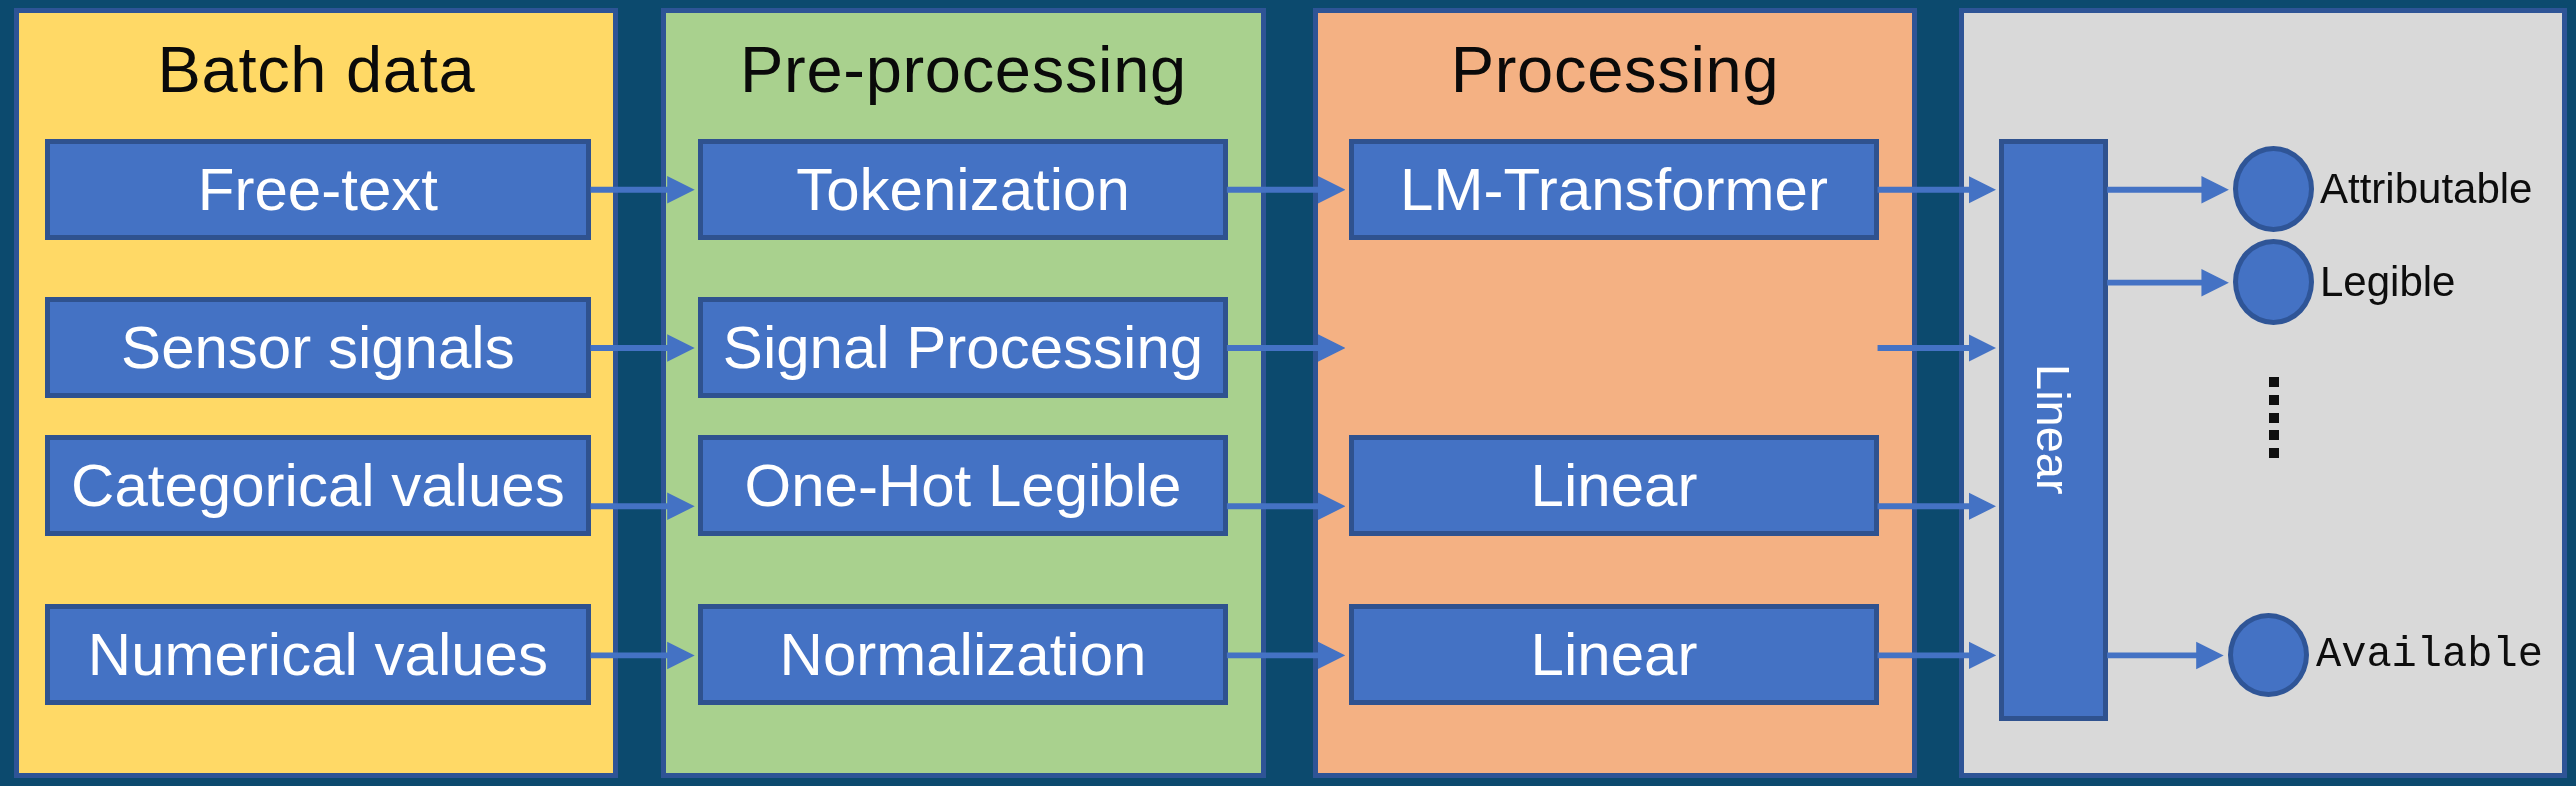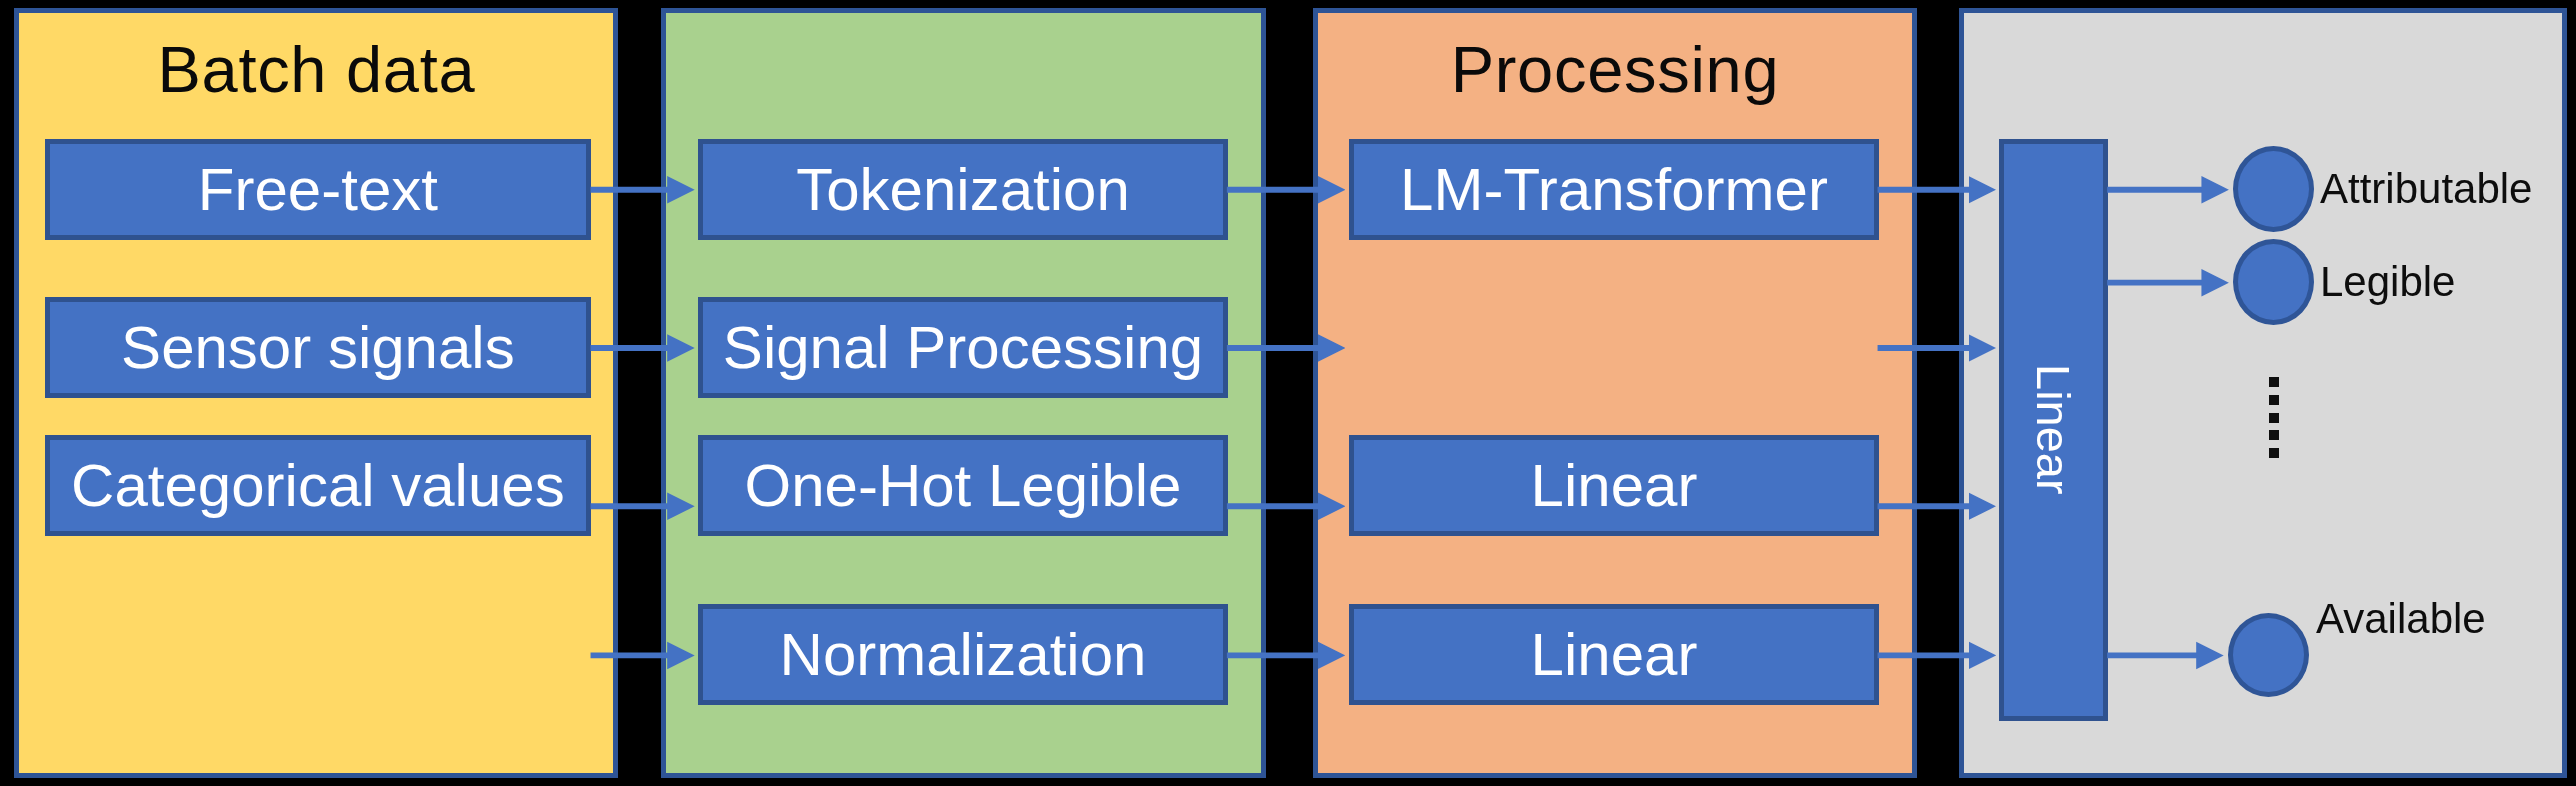--- a/index.html
+++ b/index.html
@@ -5,21 +5,21 @@
   html, body {
     margin: 0;
     padding: 0;
     background: #ffffff;
     font-family: "Liberation Sans", "DejaVu Sans", sans-serif;
   }
   .canvas {
     position: relative;
     width: 2576px;
     height: 787px;
-    background: #000000;
+    background: #0c4a6e;
     overflow: hidden;
   }
   .panel {
     position: absolute;
     top: 7.8px;
     height: 770px;
     border: 5.9px solid #2E5496;
     box-sizing: border-box;
   }
   .panel-title {
@@ -85,21 +85,21 @@
     align-items: center;
     font-size: 42px;
     color: #0d0d0d;
     white-space: nowrap;
   }
   .circle-1 { left: 269px; top: 133px; }
   .label-1  { left: 356px; top: 133px; height: 86px; }
   .circle-2 { left: 269px; top: 226px; }
   .label-2  { left: 356px; top: 226px; height: 86px; }
   .circle-3 { left: 264px; top: 600px; height: 84px; }
-  .label-3  { left: 352px; top: 564px; height: 84px; }
+  .label-3  { left: 352px; top: 600px; height: 84px; font-family: Liberation Mono, monospace; }
   .ellipsis-dot {
     position: absolute;
     left: 305px;
     width: 9.8px;
     height: 9.8px;
     background: #0f0f0f;
   }
   .dot-0 { top: 364px; }
   .dot-1 { top: 382px; }
   .dot-2 { top: 400px; }
@@ -118,23 +118,25 @@
 </head>
 <body>
 
 <div class="canvas">
 
   <section class="panel col-batch" style="left: 14.4px; width: 604px; background-color: rgb(255, 217, 102);">
     <h2 class="panel-title">Batch data</h2>
     <div class="node row-0">Free-text</div>
     <div class="node row-1">Sensor signals</div>
     <div class="node row-2">Categorical values</div>
+    <div class="node row-3">Numerical values</div>
   </section>
 
   <section class="panel col-pre" style="left: 661px; width: 605px; background-color: rgb(169, 209, 142);">
+    <h2 class="panel-title">Pre-processing</h2>
     <div class="node row-0">Tokenization</div>
     <div class="node row-1">Signal Processing</div>
     <div class="node row-2">One-Hot Legible</div>
     <div class="node row-3">Normalization</div>
   </section>
 
   <section class="panel col-proc" style="left: 1313px; width: 604px; background-color: rgb(244, 177, 131);">
     <h2 class="panel-title">Processing</h2>
     <div class="node row-0">LM-Transformer</div>
     <div class="node row-2">Linear</div>

